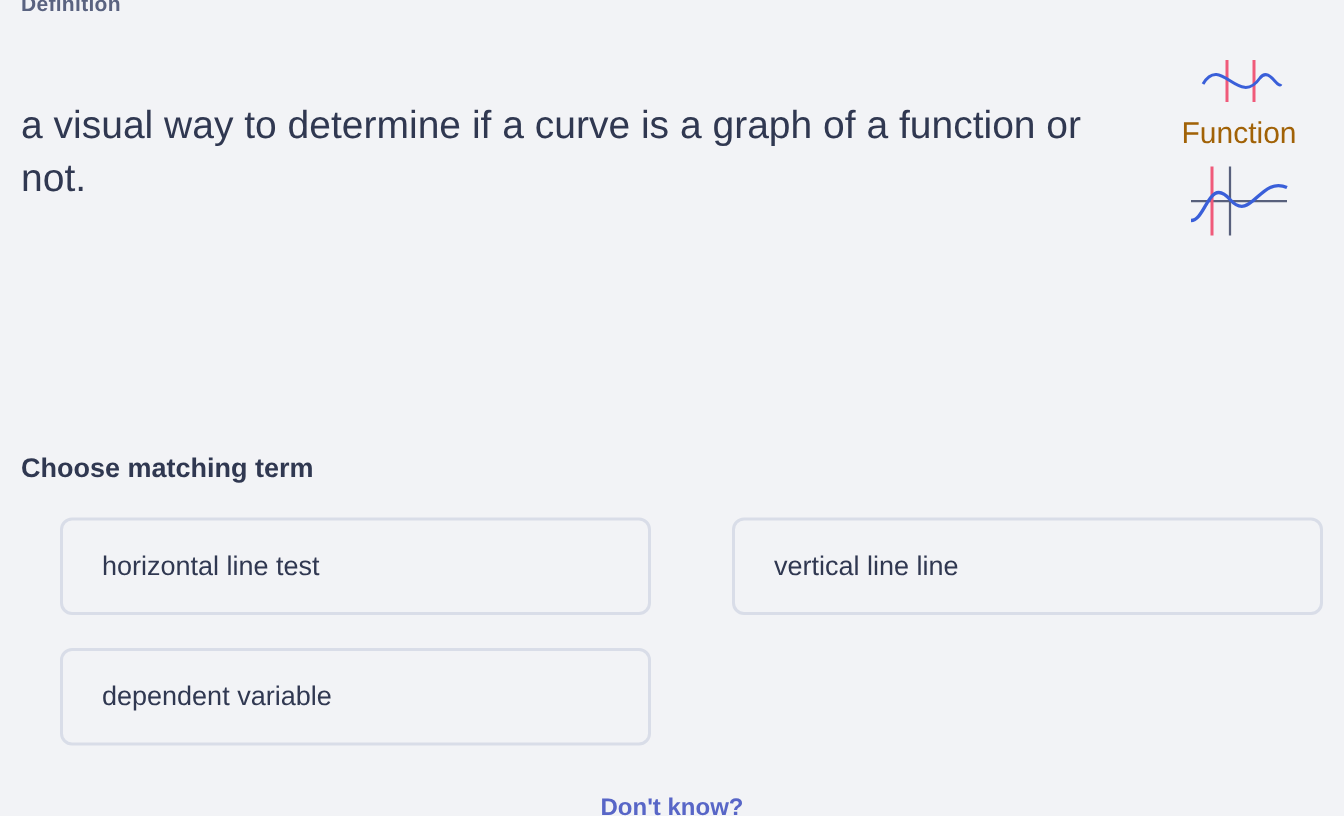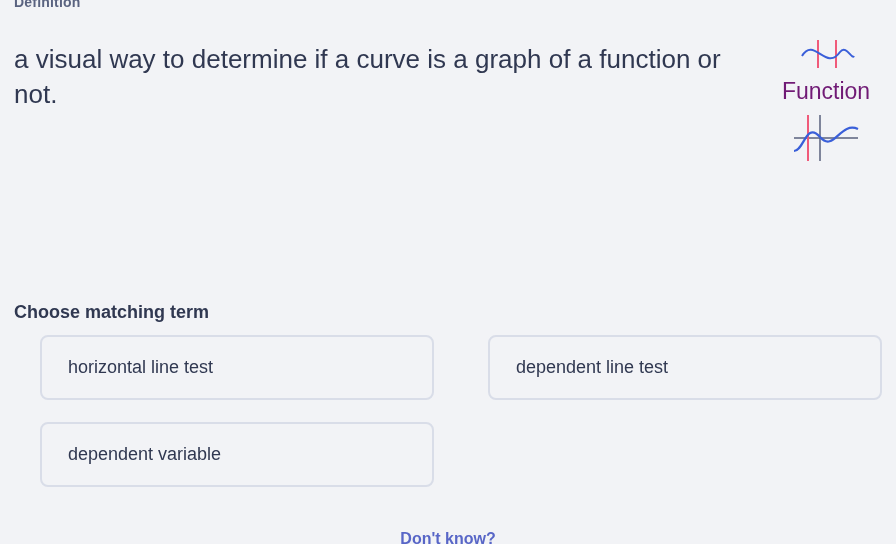--- a/index.html
+++ b/index.html
@@ -25,47 +25,48 @@
       display: flex;
       align-items: flex-start;
       padding: 42px 22px 0 14px;
       gap: 28px;
     }
     .definition-text {
       flex: 1;
       font-size: 26px;
       line-height: 1.35;
       color: #303851;
+      margin-top: 24px;
     }
     .hint-card {
       width: 96px;
       display: flex;
       flex-direction: column;
       align-items: center;
       gap: 8px;
       margin-top: -4px;
     }
     .hint-top-icon svg { display: block; }
     .hint-label {
-      font-size: 23px;
-      color: #701a75;
+      font-size: 20px;
+      color: #a16207;
       text-align: right;
     }
     .hint-graph svg { display: block; }
     .choose-section {
       position: absolute;
       left: 14px;
       right: 14px;
       top: 302px;
     }
     .choose-heading {
       font-size: 18px;
       font-weight: 600;
       color: #303851;
-      margin-bottom: 12px;
+      margin-bottom: 22px;
     }
     .options-grid {
       display: grid;
       grid-template-columns: 1fr 1fr;
       gap: 22px 28px;
     }
     .option {
       border: 2px solid #d9dde8;
       border-radius: 8px;
       padding: 20px 26px;
@@ -112,18 +113,18 @@
         <path d="M4 38 C 14 38, 16 8, 30 24 C 44 40, 50 8, 68 16" fill="none" stroke="#3a5fd9" stroke-width="2.2"></path>
       </svg>
     </span>
   </div>
 </div>
 
 <div class="choose-section">
   <div class="choose-heading">Choose matching term</div>
   <div class="options-grid">
     <button class="option">horizontal line test</button>
-    <button class="option">dependent line test</button>
+    <button class="option">vertical line line</button>
     <button class="option">dependent variable</button>
   </div>
 </div>
 
 <div class="dont-know">Don't know?</div>
 
 </body></html>

